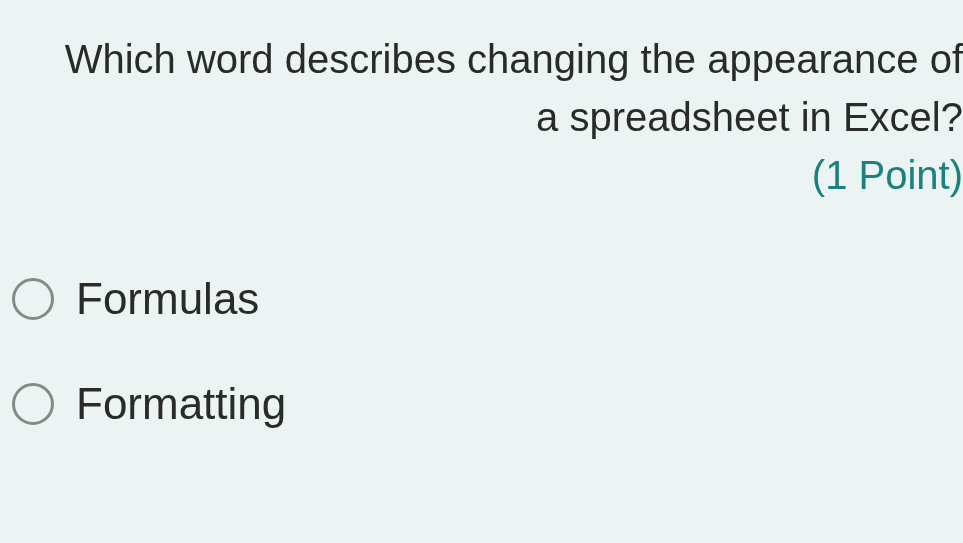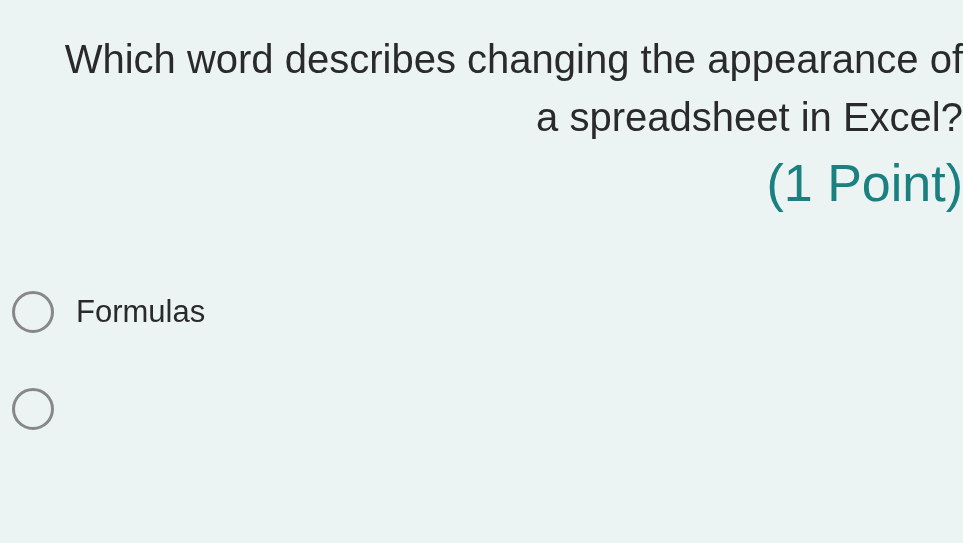--- a/index.html
+++ b/index.html
@@ -17,53 +17,54 @@
     .question-text {
       font-size: 40px;
       color: #2a2a2a;
       line-height: 1.45;
       margin-bottom: 70px;
       font-weight: 400;
       text-align: right;
     }
     .points {
       color: #1a8080;
-      font-size: 52px;
+      font-size: 40px;
       font-weight: 400;
     }
     .option-row {
       display: flex;
       align-items: center;
       margin-bottom: 55px;
       margin-left: -48px;
     }
     .radio-circle {
       width: 42px;
       height: 42px;
       border: 3px solid #888;
       border-radius: 50%;
       background: transparent;
       flex-shrink: 0;
       margin-right: 22px;
       cursor: pointer;
     }
     .option-label {
-      font-size: 31px;
+      font-size: 44px;
       color: #2a2a2a;
       font-weight: 400;
     }
   </style>
 </head>
 <body>
 
 <div class="question-text">
   <span>Which word describes changing the appearance of a spreadsheet in Excel?</span><br>
   <span class="points">(1 Point)</span>
 </div>
 
 <div class="option-row">
   <div class="radio-circle"></div>
   <span class="option-label">Formulas</span>
 </div>
 
 <div class="option-row">
   <div class="radio-circle"></div>
+  <span class="option-label">Formatting</span>
 </div>
 
 </body></html>

